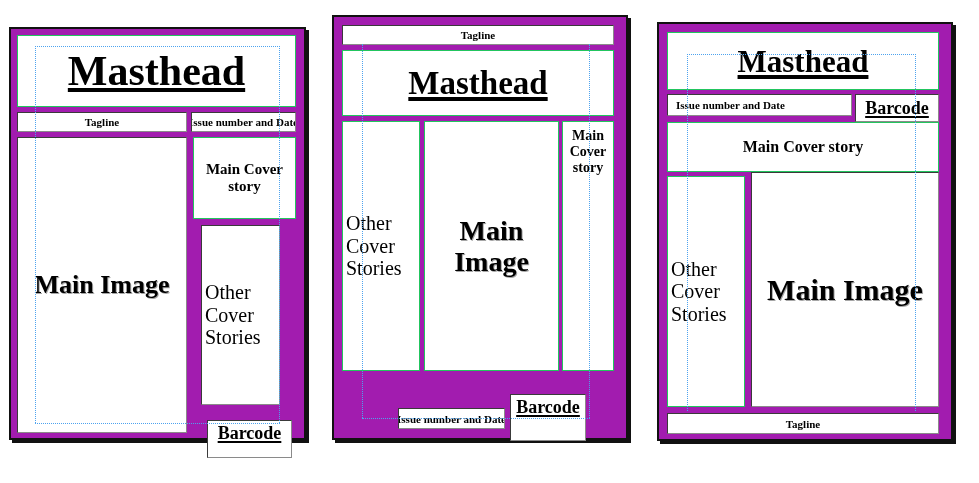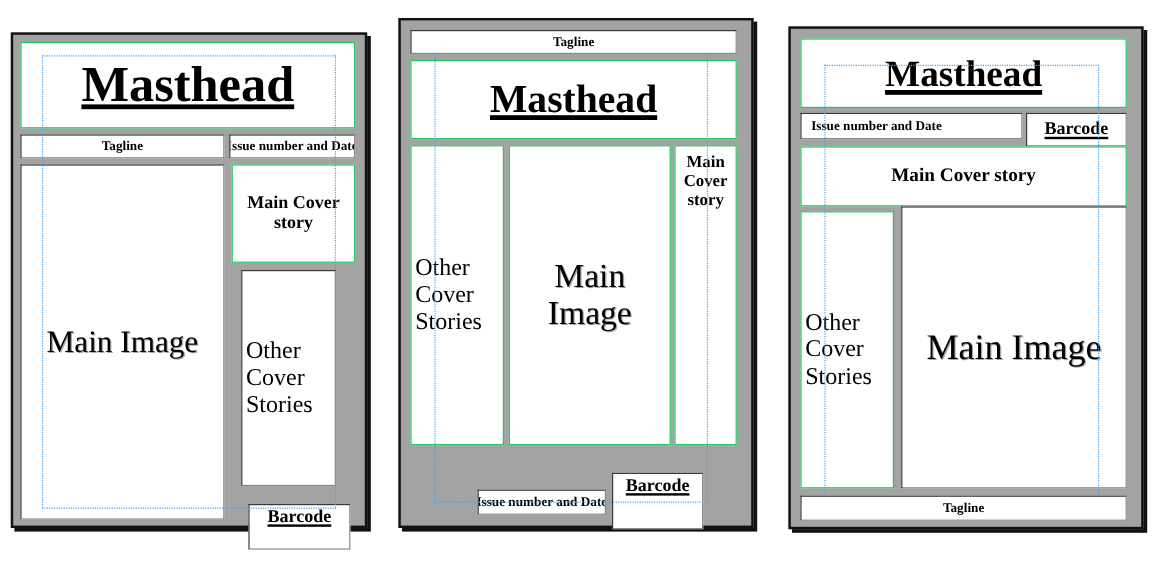--- a/index.html
+++ b/index.html
@@ -11,21 +11,21 @@
     width: 979px;
     height: 483px;
     position: relative;
     font-family: "Liberation Serif", "DejaVu Serif", serif;
     overflow: hidden;
   }
 
   
   .panel {
     position: absolute;
-    background: #a3a3a3;
+    background: #a21caf;
     border: 2px solid #111111;
     box-sizing: border-box;
     box-shadow: 3px 3px 0 #111111;
   }
 
   
   .box {
     position: absolute;
     box-sizing: border-box;
     background: #ffffff;
@@ -55,42 +55,42 @@
   }
   .tagline-text,
   .issue-text {
     font-weight: bold;
     font-size: 11px;
     color: #000000;
     white-space: nowrap;
   }
   .barcode-text {
     font-weight: bold;
-    font-size: 15px;
+    font-size: 18px;
     text-decoration: underline;
     text-decoration-thickness: 2px;
     text-underline-offset: 2px;
     color: #000000;
     white-space: nowrap;
   }
   .cover-story-text {
     font-weight: bold;
     color: #000000;
     line-height: 1.15;
   }
   .other-stories-text {
     font-weight: normal;
     color: #000000;
     line-height: 1.12;
     text-align: left;
     width: 100%;
     box-sizing: border-box;
   }
   .main-image-text {
-    font-weight: normal;
+    font-weight: bold;
     color: #000000;
     line-height: 1.12;
     text-shadow: 1px 1px 0 rgba(0,0,0,0.35);
   }
 
   
   .guide-v {
     position: absolute;
     width: 0;
     border-left: 1px dotted #4da3ef;

